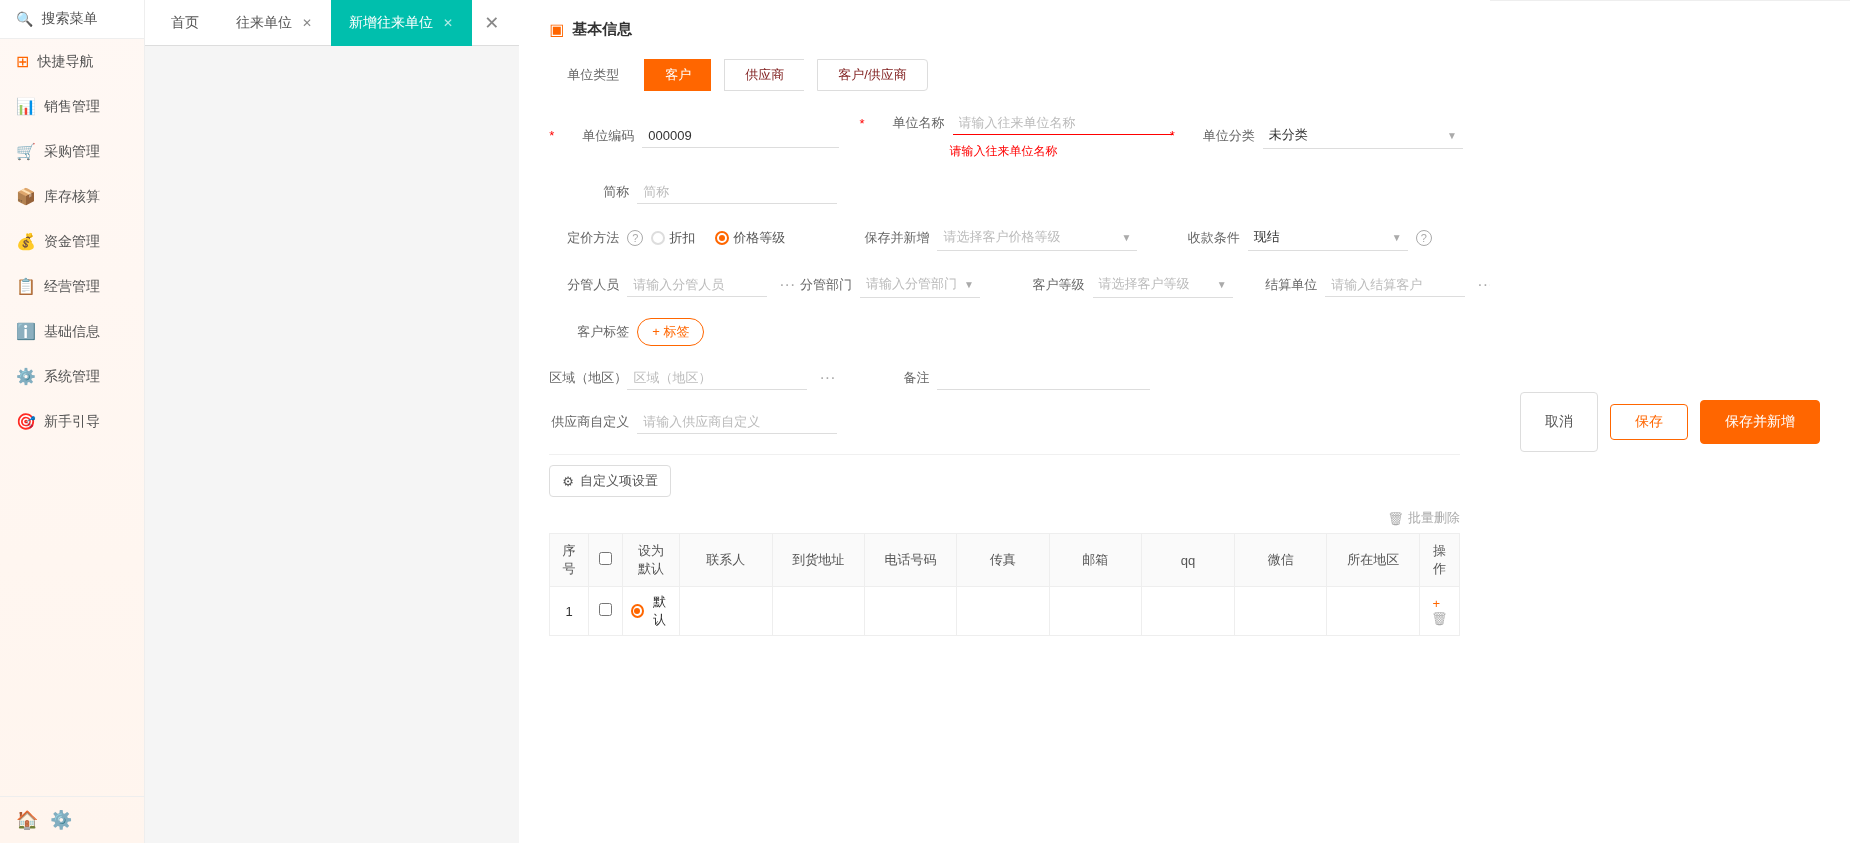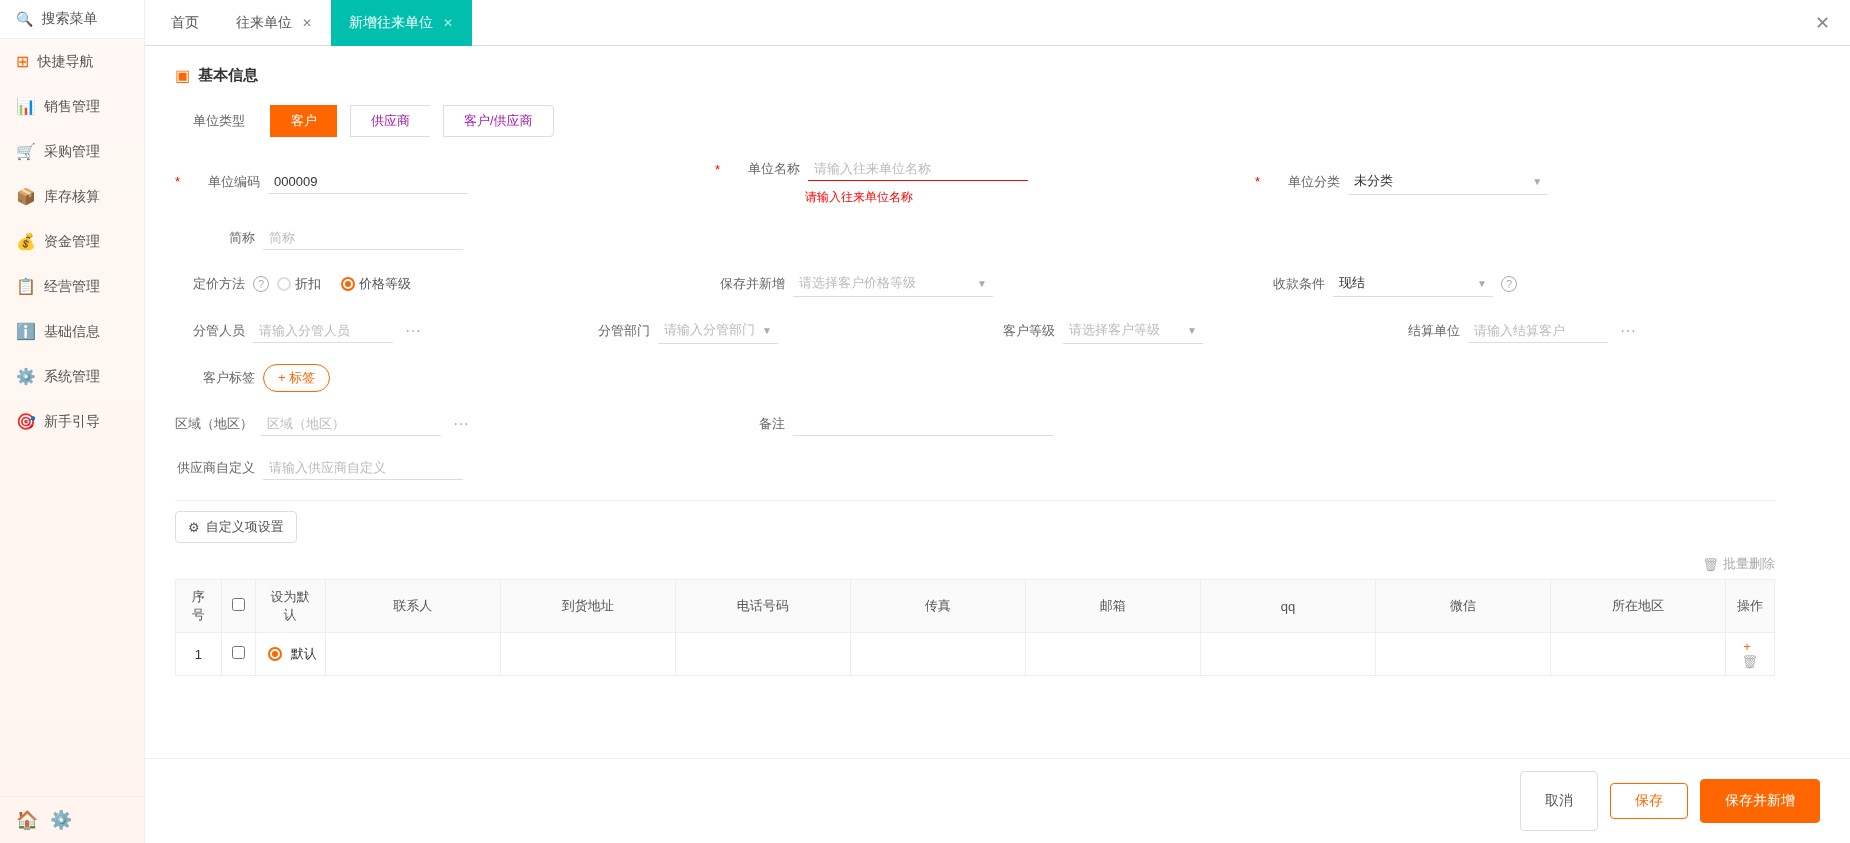--- a/index.html
+++ b/index.html
@@ -44,21 +44,21 @@
       align-items: center;
       gap: 12px;
       border-top: 1px solid #eee;
     }
     .sidebar-bottom .icon-btn { color: #aaa; cursor: pointer; font-size: 18px; }
 
     
     .main {
       flex: 1;
       display: flex;
-      flex-direction: column;
+      flex-direction: row;
       height: 100%;
       overflow: hidden;
     }
 
     
     .tab-bar {
       display: flex;
       align-items: center;
       background: #fff;
       border-bottom: 1px solid #ddd;
@@ -168,21 +168,21 @@
       gap: 13px;
       margin-bottom: 20px;
     }
     .unit-type-label { color: #666; font-size: 13px; min-width: 70px; text-align: right; margin-right: 12px; }
     .type-btn {
       padding: 6px 20px;
       border: 1px solid #ddd;
       background: #fff;
       cursor: pointer;
       font-size: 13px;
-      color: #a21caf;
+      color: #7f1d1d;
     }
     .type-btn.active { background: #f60; color: #fff; border-color: #f60; }
     .type-btn:not(:last-child) { border-right: none; }
     .type-btn:first-child { border-radius: 4px 0 0 4px; }
     .type-btn:last-child { border-radius: 0 4px 4px 0; border-right: 1px solid #ddd; }
     .type-btn:last-child.active { border-right: 1px solid #f60; }
 
     
     .radio-group { display: flex; align-items: center; gap: 20px; }
     .radio-item { display: flex; align-items: center; gap: 4px; cursor: pointer; color: #555; font-size: 13px; }

